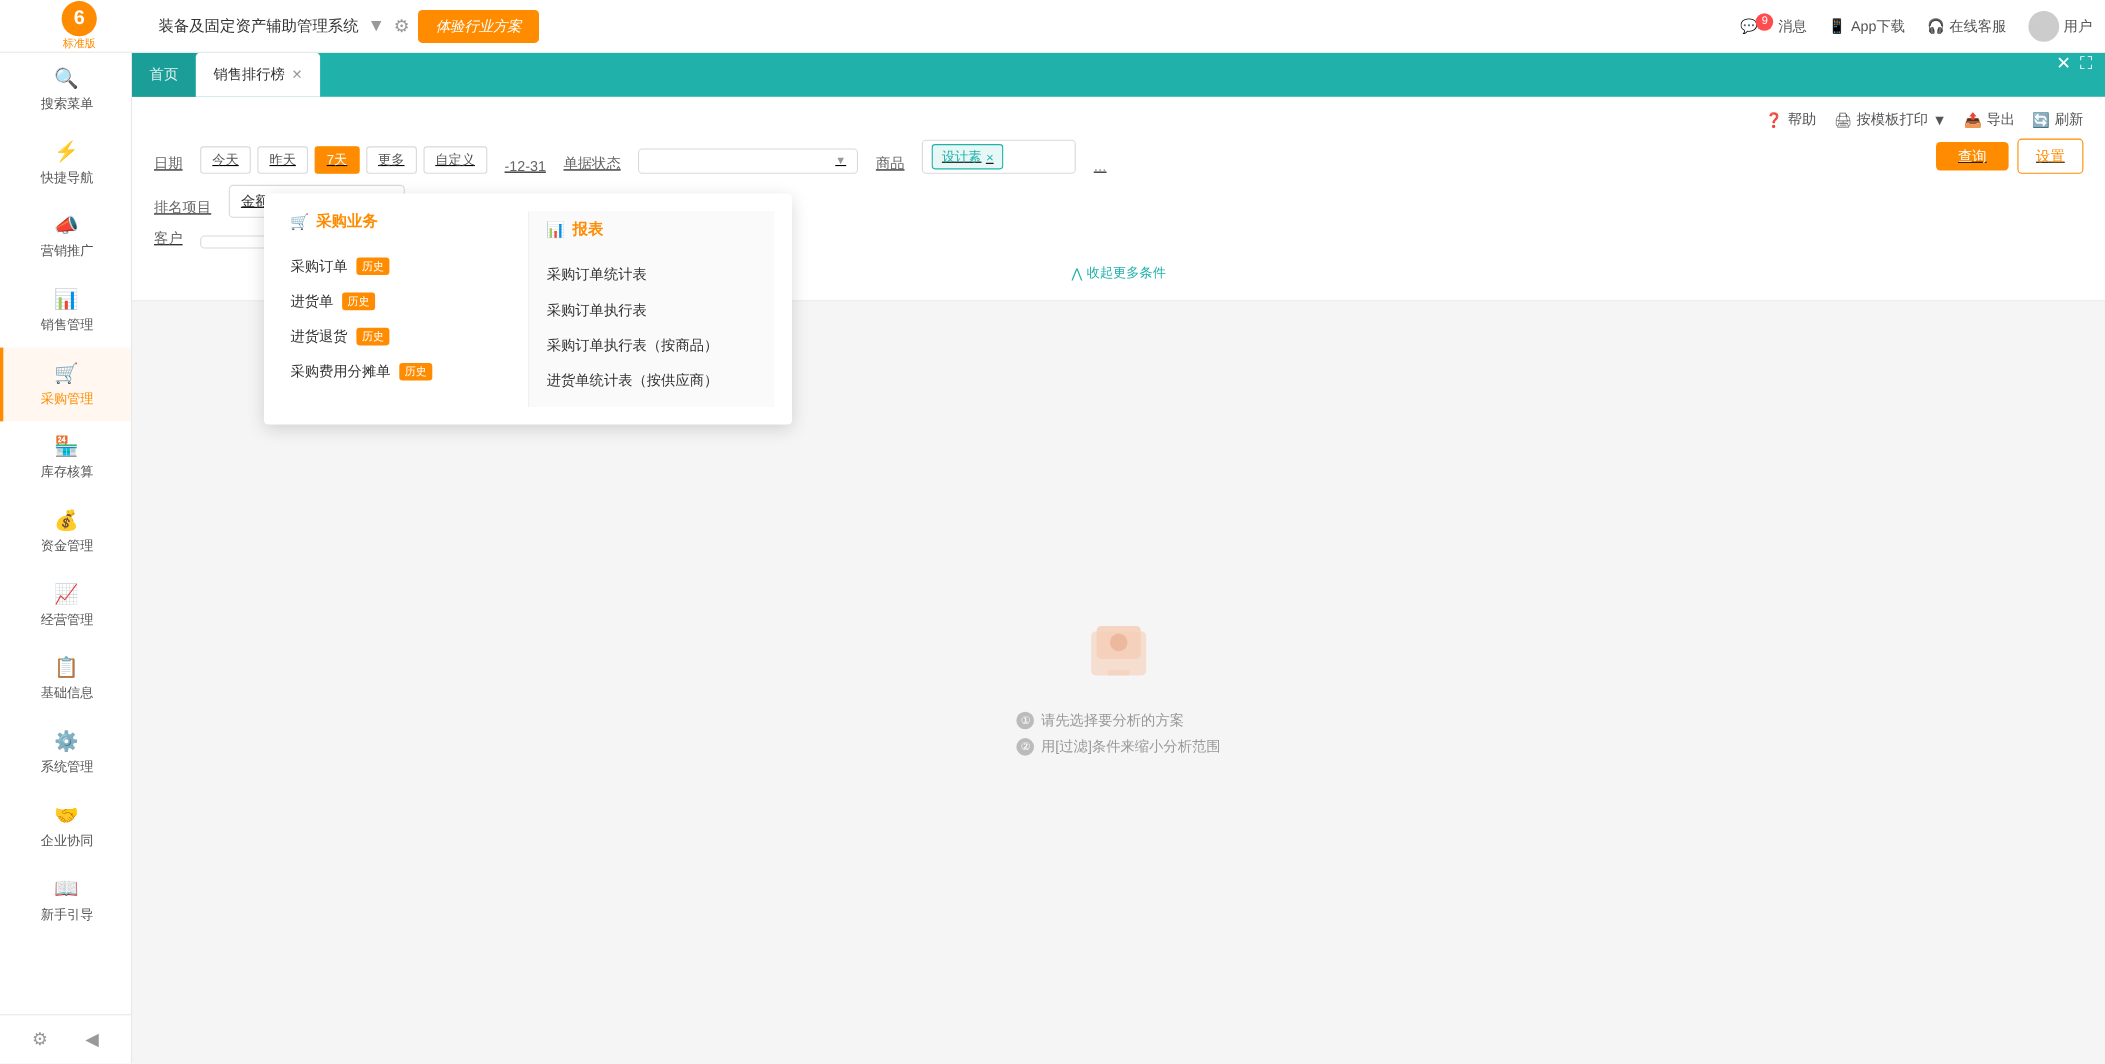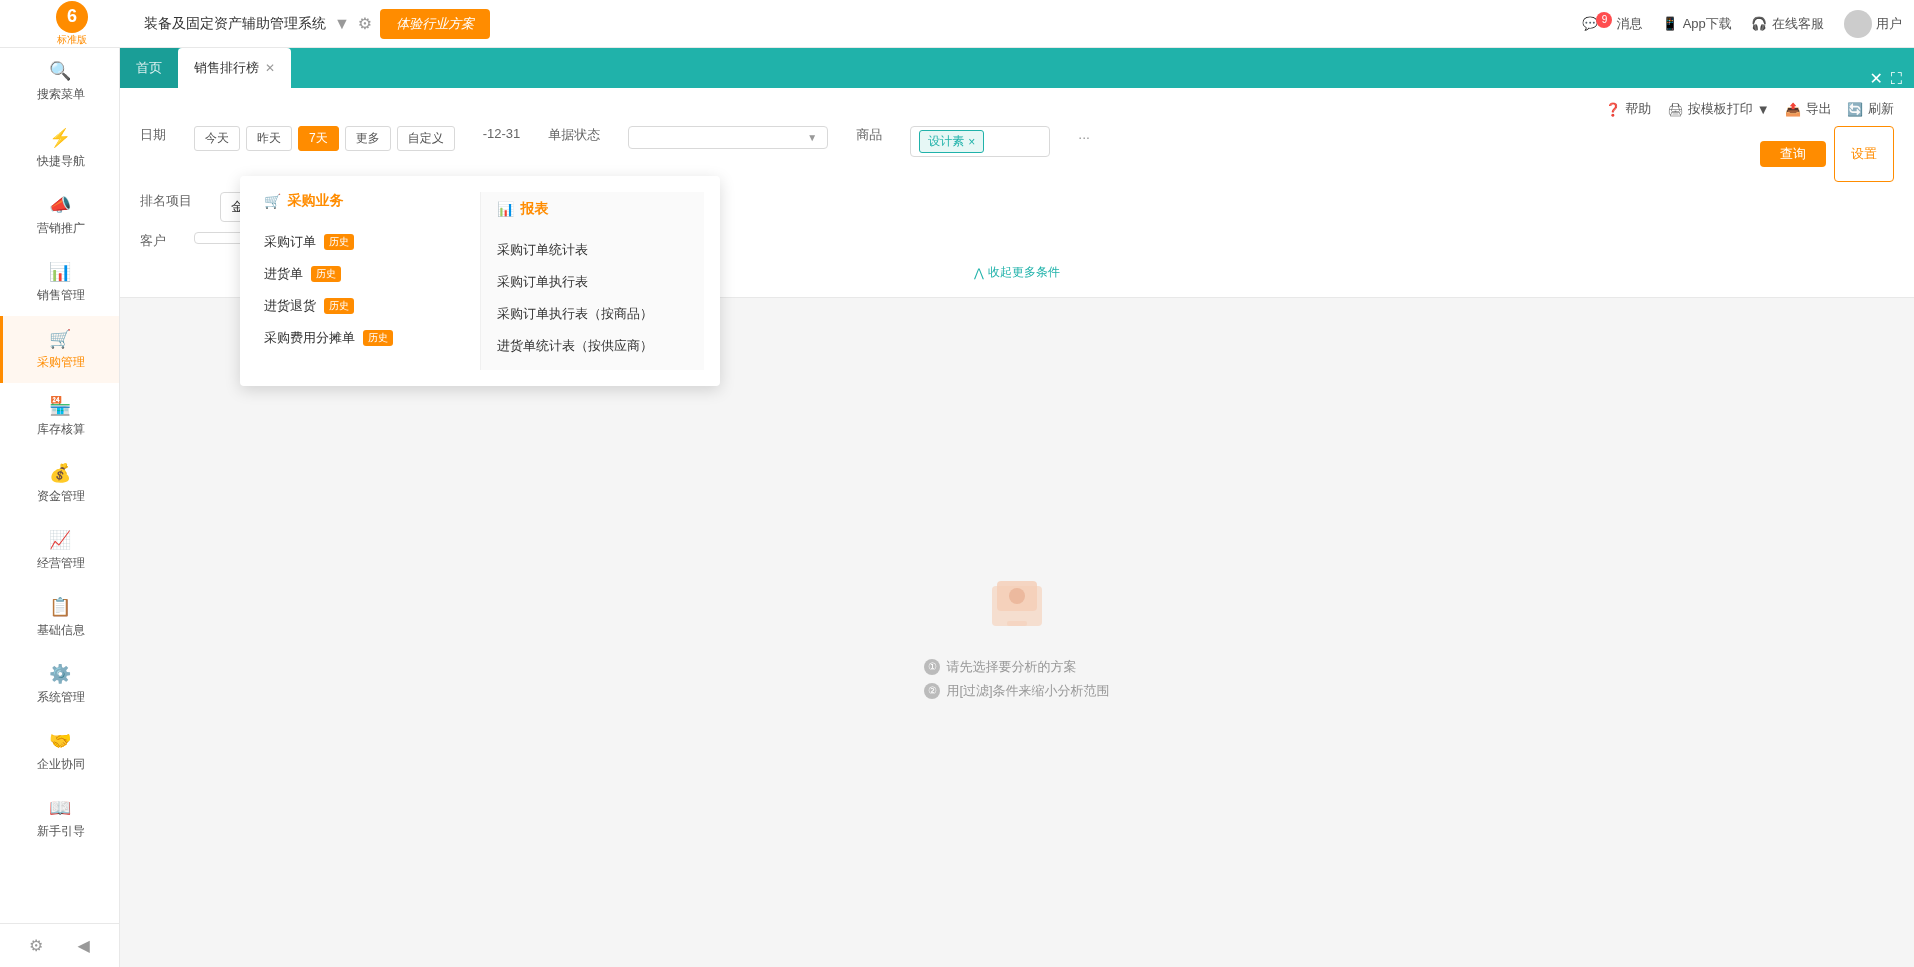--- a/index.html
+++ b/index.html
@@ -138,21 +138,21 @@
       display: flex;
       flex-direction: column;
       overflow: hidden;
     }
 
     
     .tab-bar {
       height: 40px;
       background: #20b2aa;
       display: flex;
-      align-items: flex-end;
+      align-items: flex-start;
       padding: 0 0;
       flex-shrink: 0;
     }
     .tab-item {
       height: 40px;
       display: flex;
       align-items: center;
       padding: 0 16px;
       font-size: 13px;
       cursor: pointer;
@@ -181,23 +181,24 @@
 
     
     .filter-area {
       background: #fff;
       padding: 12px 20px;
       border-bottom: 1px solid #e8e8e8;
       flex-shrink: 0;
     }
     .filter-row {
       display: flex;
-      align-items: flex-start;
-      gap: 28px;
+      align-items: flex-end;
+      gap: 16px;
       margin-bottom: 10px;
+      text-decoration: underline;
     }
     .filter-row:last-child { margin-bottom: 0; }
     .filter-label { font-size: 13px; color: #666; white-space: nowrap; }
     .filter-tag-group { display: flex; gap: 6px; }
     .filter-tag {
       padding: 3px 10px;
       border-radius: 3px;
       font-size: 12px;
       cursor: pointer;
       border: 1px solid #d9d9d9;
@@ -244,21 +245,21 @@
       border: none;
       padding: 4px 20px;
       border-radius: 4px;
       font-size: 13px;
       cursor: pointer;
     }
     .btn-settings {
       background: white;
       color: #ff8c00;
       border: 1px solid #ff8c00;
-      padding: 18px 16px;
+      padding: 6px 16px;
       border-radius: 4px;
       font-size: 13px;
       cursor: pointer;
     }
     .toolbar-right {
       display: flex;
       align-items: center;
       gap: 16px;
       margin-bottom: 10px;
     }

